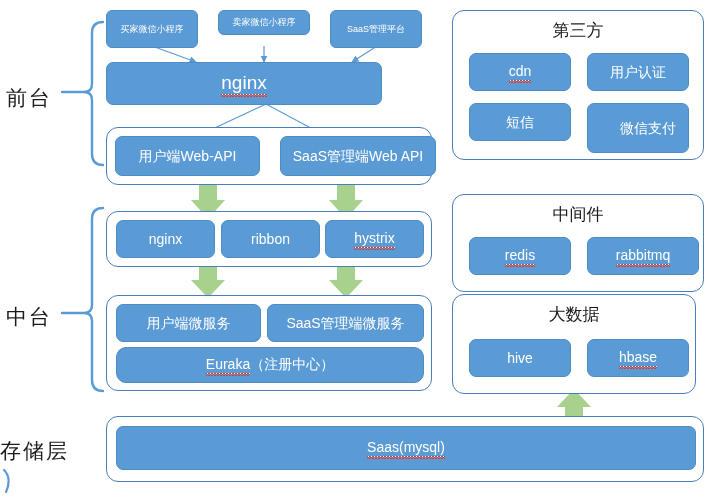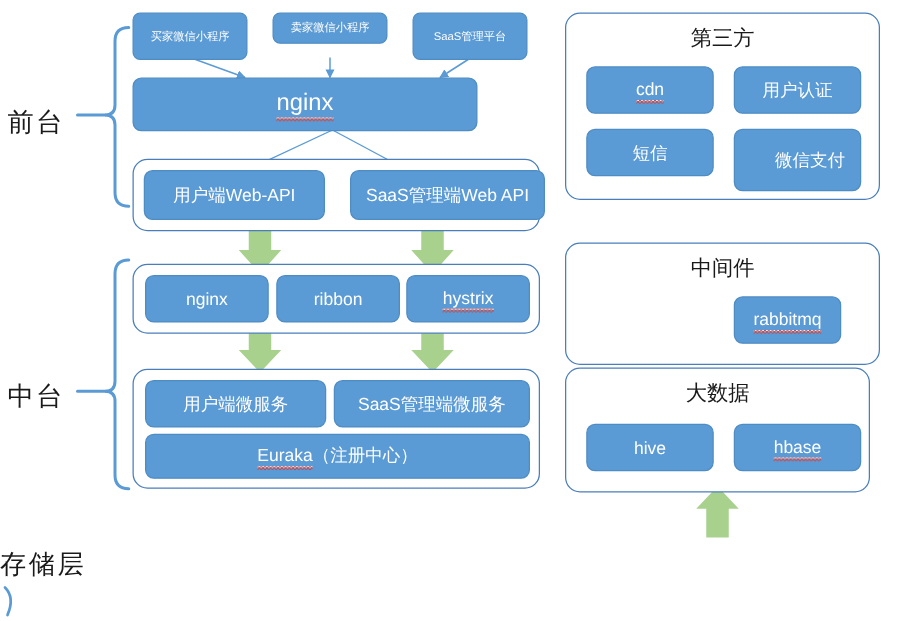--- a/index.html
+++ b/index.html
@@ -170,45 +170,53 @@
     </div>
   </div>
 
   <div class="abs group" style="left:106px; top:295px; width:326px; height:96px;">
     <div class="abs node md" style="left:9px; top:8px; width:145px; height:38px;">
       <span>用户端微服务</span>
     </div>
     <div class="abs node md" style="left:160px; top:8px; width:157px; height:38px;">
       <span>SaaS管理端微服务</span>
     </div>
-    <div class="abs node md" style="left:9px; top:51px; width:308px; height:36px;">
+    <div class="abs node md" style="left:9px; top:51px; width:308px; height:36px;border-radius:10px;">
       <span><span class="sq">Euraka</span><span>（注册中心）</span></span>
     </div>
   </div>
 
+  <div class="abs group" style="left:106px; top:416px; width:598px; height:66px;">
+    <div class="abs node md" style="left:9px; top:9px; width:580px; height:44px;">
+      <span class="sq">Saas(mysql)</span>
+    </div>
+  </div>
 
   <div class="abs group" style="left:452px; top:10px; width:252px; height:150px;">
     <div class="abs panel-title" style="left:0; top:8px;">第三方</div>
     <div class="abs node md" style="left:16px; top:42px; width:102px; height:38px;">
       <span class="sq">cdn</span>
     </div>
     <div class="abs node md" style="left:134px; top:42px; width:102px; height:38px;">
       <span>用户认证</span>
     </div>
     <div class="abs node md" style="left:16px; top:92px; width:102px; height:38px;">
       <span>短信</span>
     </div>
     <div class="abs node md" style="left:134px; top:92px; width:102px; height:50px;padding-left:20px;">
       <span>微信支付</span>
     </div>
   </div>
 
   <div class="abs group" style="left:452px; top:194px; width:252px; height:98px;">
     <div class="abs panel-title" style="left:0; top:8px;">中间件</div>
-    <div class="abs node md" style="left:134px; top:42px; width:86px; height:38px;">
+    <div class="abs node md" style="left:16px; top:42px; width:102px; height:38px;">
+      <span class="sq">redis</span>
+    </div>
+    <div class="abs node md" style="left:134px; top:42px; width:112px; height:38px;">
       <span class="sq">rabbitmq</span>
     </div>
   </div>
 
   <div class="abs group" style="left:452px; top:294px; width:244px; height:100px;">
     <div class="abs panel-title" style="left:0; top:8px;">大数据</div>
     <div class="abs node md" style="left:16px; top:44px; width:102px; height:38px;">
       <span>hive</span>
     </div>
     <div class="abs node md" style="left:134px; top:44px; width:102px; height:38px;">

